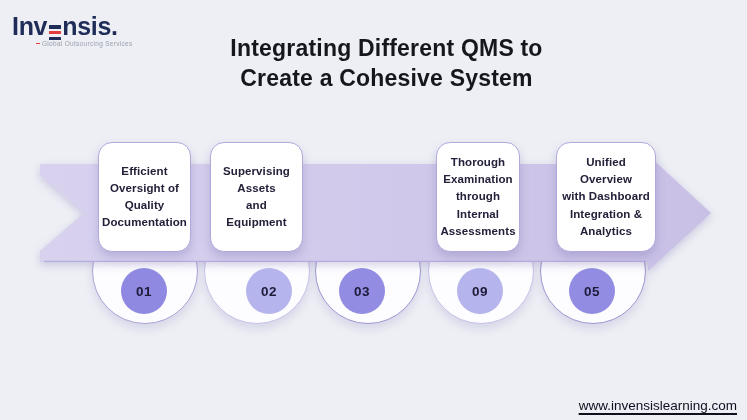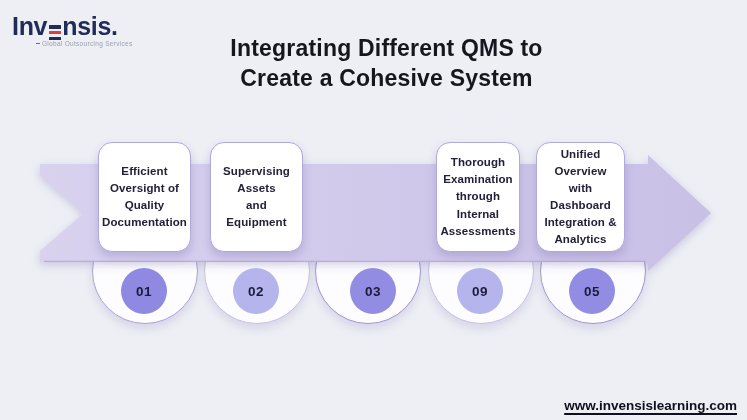--- a/index.html
+++ b/index.html
@@ -54,21 +54,21 @@
   
   .badge{
     position:absolute;top:268px;width:46px;height:46px;z-index:4;box-sizing:border-box;
     border-radius:50%;background:var(--c,#8f89e1);border:3px dotted var(--c,#8f89e1);
     display:flex;align-items:center;justify-content:center;
     font-size:13.5px;font-weight:bold;color:#1d1b38;letter-spacing:0.5px;text-align:center;
   }
   
   .site-link{
     position:absolute;right:10px;bottom:7px;z-index:6;
-    font-size:13.5px;font-weight:bold;color:#0f0f1e;
+    font-size:13.5px;font-weight:normal;color:#0f0f1e;
     text-decoration:underline;text-underline-offset:3px;text-decoration-thickness:1.5px;
     cursor:pointer;
     text-align:center;
   }
 </style>
 </head>
 <body>
 
 <div class="stage">
 
@@ -122,28 +122,28 @@
 Assets
 and
 Equipment</div>
   </div>
   <div class="card" style="left:436px;width:84px">
     <div class="card-label">Thorough
 Examination
 through Internal
 Assessments</div>
   </div>
-  <div class="card" style="left:536px;width:89px">
+  <div class="card" style="left:556px;width:100px">
     <div class="card-label">Unified Overview
 with Dashboard
 Integration &amp;
 Analytics</div>
   </div>
 
   <div class="badge" style="left: 121px; --c: #8f89e1;">01</div>
-  <div class="badge" style="left: 233px; --c: #b5b4ec;">02</div>
-  <div class="badge" style="left: 350px; --c: #928de2;">03</div>
+  <div class="badge" style="left: 246px; --c: #b5b4ec;">02</div>
+  <div class="badge" style="left: 339px; --c: #928de2;">03</div>
   <div class="badge" style="left: 457px; --c: #b5b4ec;">09</div>
   <div class="badge" style="left: 569px; --c: #928de2;">05</div>
 
   <a class="site-link">www.invensislearning.com</a>
 
 </div>
 
 </body></html>

